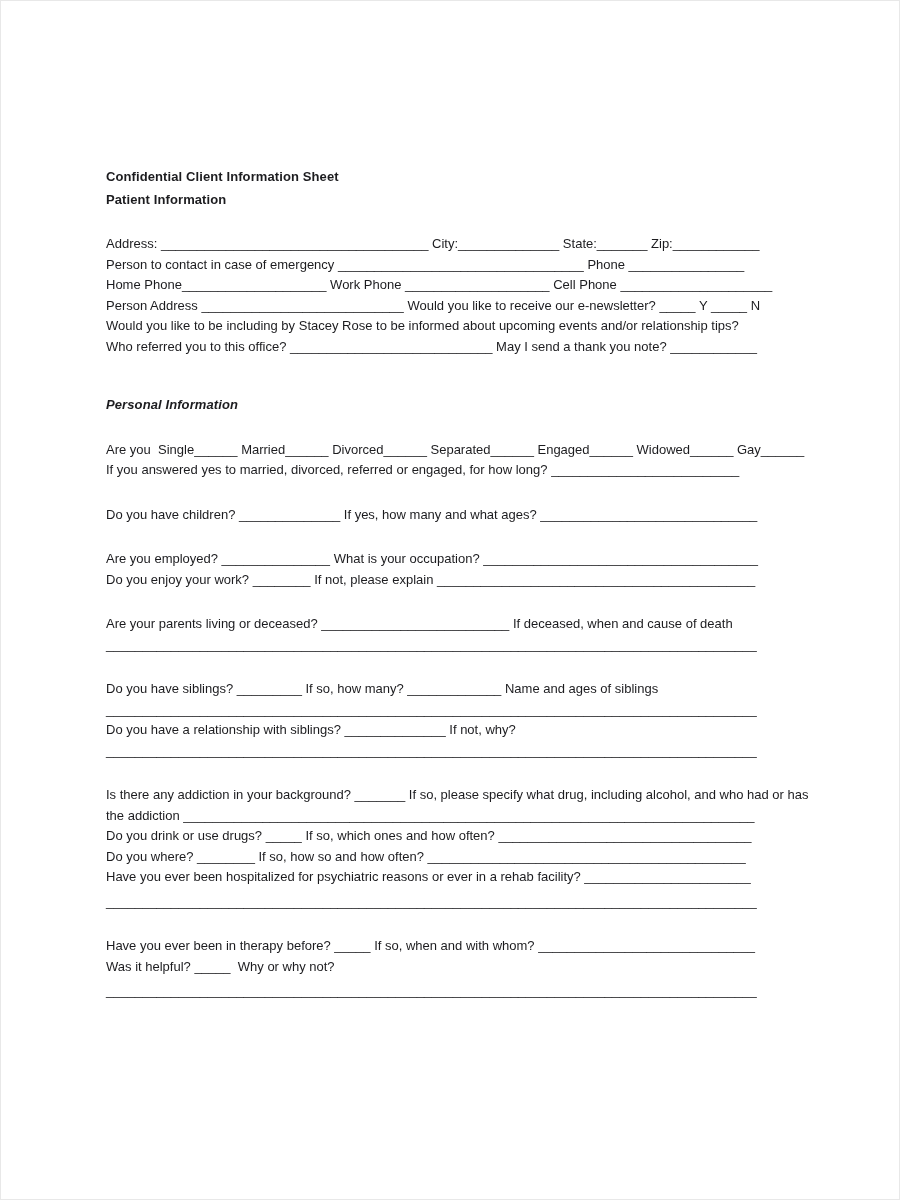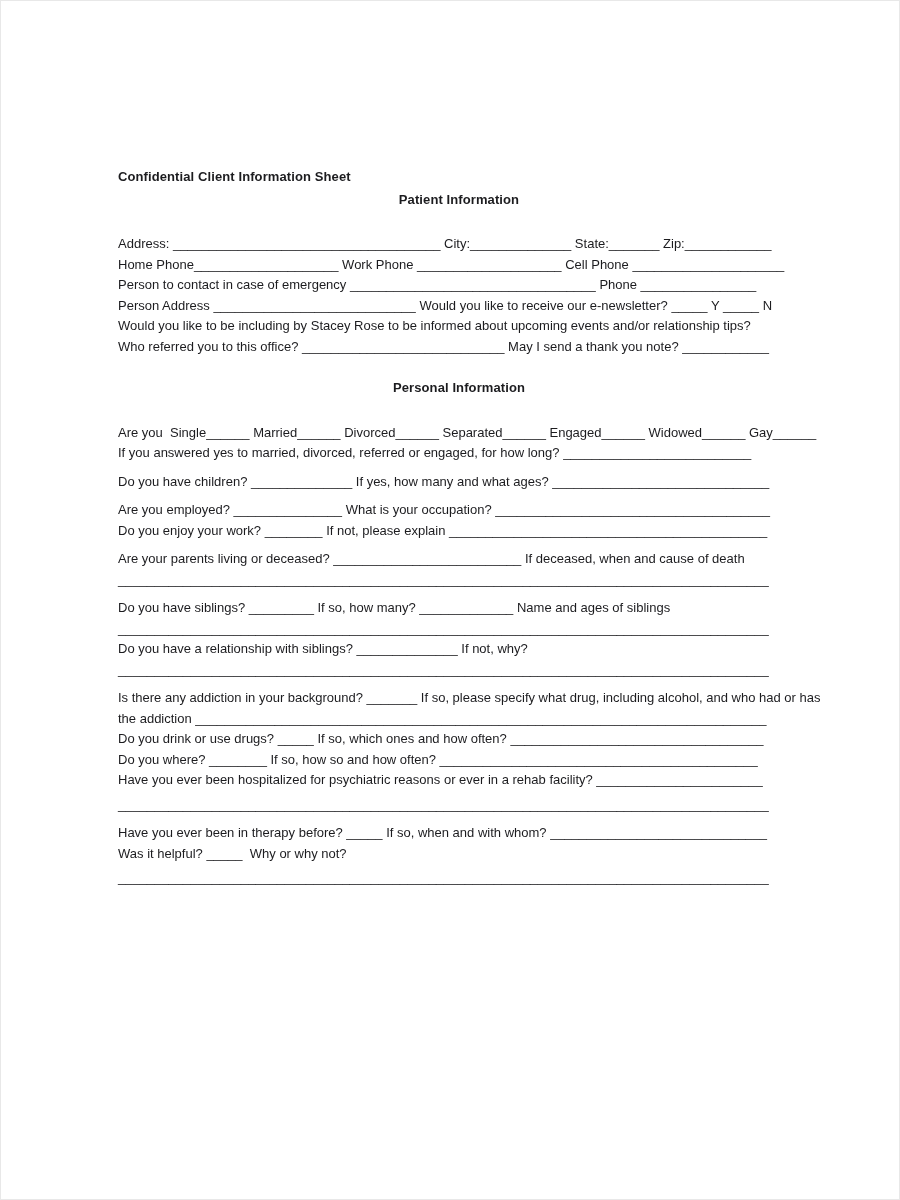--- a/index.html
+++ b/index.html
@@ -5,53 +5,53 @@
   html, body { margin: 0; padding: 0; background: #ffffff; }
   body {
     width: 900px; height: 1200px; position: relative;
     font-family: "Liberation Sans", sans-serif;
   }
   .page {
     position: absolute; inset: 0; background: #ffffff;
     border: 1px solid #e8e8e8; box-sizing: border-box;
   }
   .content {
-    position: absolute; left: 117px; top: 166px; width: 682px;
+    position: absolute; left: 105px; top: 166px; width: 682px;
     color: #1c1c1f; font-size: 13px;
   }
   .doc-title {
     font-weight: bold; line-height: 20.5px; margin: 0 0 2px 0;
     letter-spacing: 0.1px;
   }
   .section-heading {
-    font-size: 13px; font-weight: bold; text-align: center;
+    font-size: 13px; font-weight: bold; text-align: left;
     line-height: 20.5px; margin: 0 0 24px 0; letter-spacing: 0.1px;
   }
-  .section-personal .section-heading { margin-top: 21px; }
+  .section-personal .section-heading { margin-top: 38px; font-style: italic; }
   .form-line {
     line-height: 20.5px; white-space: pre; letter-spacing: 0;
   }
-  .gap-lg { margin-top: 8px; }
+  .gap-lg { margin-top: 24px; }
   .gap-md { }
   .gap-sm { margin-top: 4px; }
 </style>
 </head>
 <body>
 
 <div class="page">
   <div class="content">
 
     <div class="doc-title">Confidential Client Information Sheet</div>
 
     <section class="section-patient">
       <h2 class="section-heading">Patient Information</h2>
       <div class="lines">
           <div class="form-line">Address: _____________________________________ City:______________ State:_______ Zip:____________</div>
+          <div class="form-line">Person to contact in case of emergency __________________________________ Phone ________________</div>
           <div class="form-line">Home Phone____________________ Work Phone ____________________ Cell Phone _____________________</div>
-          <div class="form-line">Person to contact in case of emergency __________________________________ Phone ________________</div>
           <div class="form-line">Person Address ____________________________ Would you like to receive our e-newsletter? _____ Y _____ N</div>
           <div class="form-line">Would you like to be including by Stacey Rose to be informed about upcoming events and/or relationship tips?</div>
           <div class="form-line">Who referred you to this office? ____________________________ May I send a thank you note? ____________</div>
         </div>
     </section>
 
     <section class="section-personal">
       <h2 class="section-heading">Personal Information</h2>
       <div class="lines">
           <div class="form-line">Are you  Single______ Married______ Divorced______ Separated______ Engaged______ Widowed______ Gay______</div>

